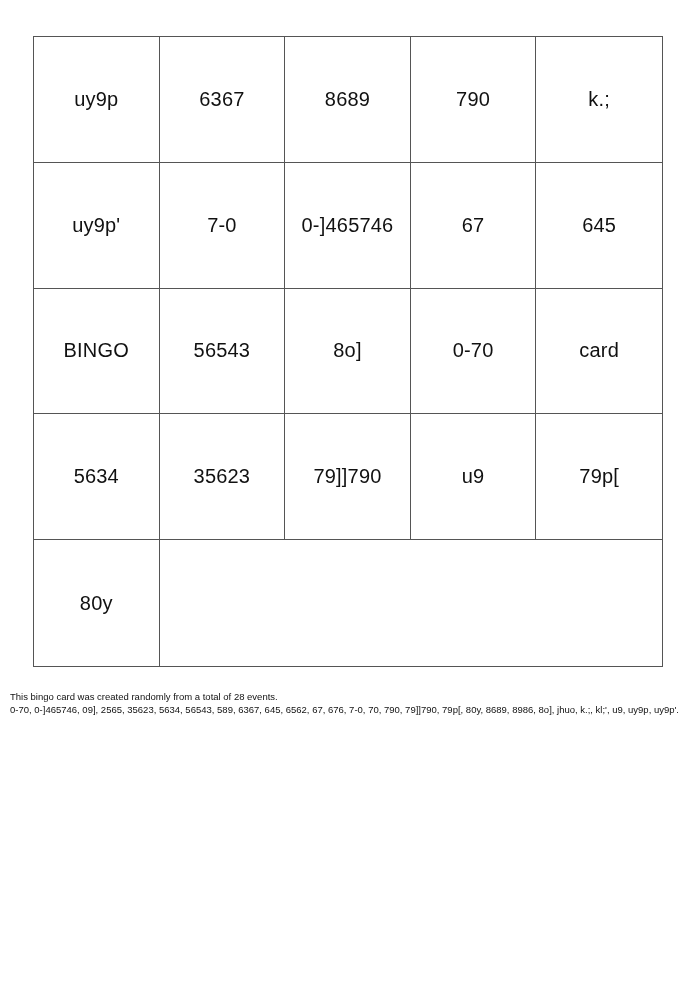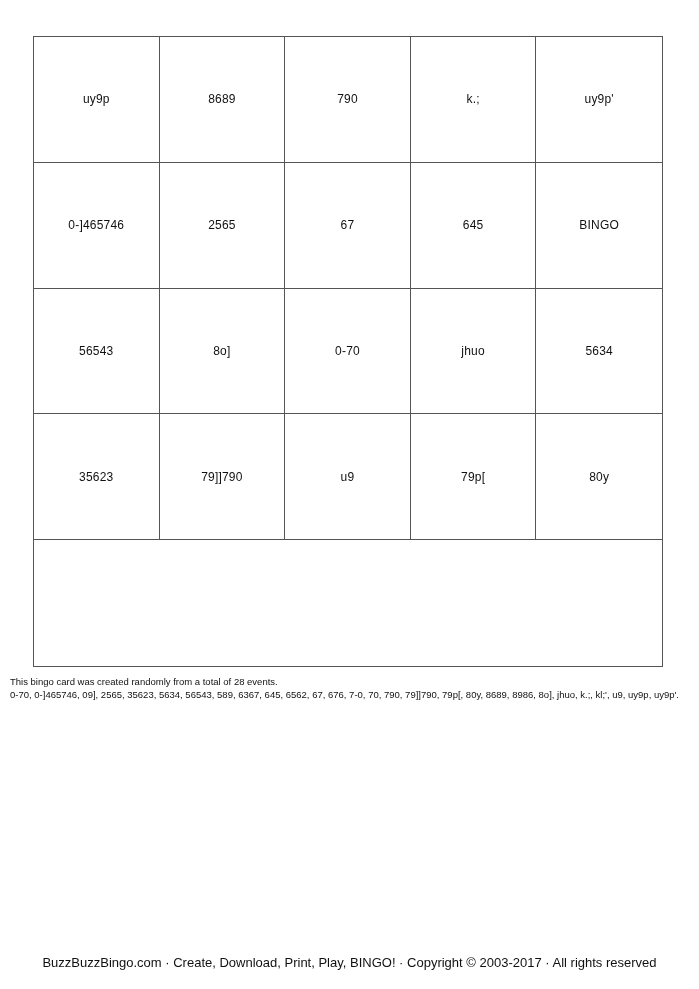--- a/index.html
+++ b/index.html
@@ -27,32 +27,32 @@
     grid-template-rows: repeat(5, 1fr);
     border: 1px solid var(--grid-border, #555555);
     box-sizing: border-box;
   }
   .cell {
     border-right: 1px solid var(--grid-border, #555555);
     border-bottom: 1px solid var(--grid-border, #555555);
     display: flex;
     align-items: center;
     justify-content: center;
-    font-size: 12px;
+    font-size: 20px;
     letter-spacing: 0.2px;
     color: var(--text, #111111);
     overflow: hidden;
     white-space: nowrap;
   }
   .cell:nth-child(5n) { border-right: none; }
   .cell:nth-child(n+21) { border-bottom: none; }
   .footnote {
     position: absolute;
     left: 10px;
-    top: 675px;
+    top: 690px;
     width: 682px;
     font-size: 9.5px;
     line-height: 13px;
     color: var(--text, #111111);
     white-space: nowrap;
   }
   .footer {
     position: absolute;
     left: 0;
     top: 955px;
@@ -62,45 +62,45 @@
     color: var(--text, #111111);
   }
 </style>
 </head>
 <body>
 
 <div class="page">
 
   <div class="bingo-grid">
     <div class="cell">uy9p</div>
+    <div class="cell">6367</div>
     <div class="cell">8689</div>
     <div class="cell">790</div>
     <div class="cell">k.;</div>
 
     <div class="cell">uy9p'</div>
+    <div class="cell">7-0</div>
     <div class="cell">0-]465746</div>
-    <div class="cell">2565</div>
 
     <div class="cell">67</div>
     <div class="cell">645</div>
     <div class="cell">BINGO</div>
     <div class="cell">56543</div>
     <div class="cell">8o]</div>
 
     <div class="cell">0-70</div>
-    <div class="cell">jhuo</div>
+    <div class="cell">card</div>
     <div class="cell">5634</div>
     <div class="cell">35623</div>
     <div class="cell">79]]790</div>
 
     <div class="cell">u9</div>
     <div class="cell">79p[</div>
     <div class="cell">80y</div>
   </div>
 
   <div class="footnote">
     <div>This bingo card was created randomly from a total of 28 events.</div>
     <div>0-70, 0-]465746, 09], 2565, 35623, 5634, 56543, 589, 6367, 645, 6562, 67, 676, 7-0, 70, 790, 79]]790, 79p[, 80y, 8689, 8986, 8o], jhuo, k.;, kl;', u9, uy9p, uy9p'.</div>
   </div>
 
-  <div class="footer">BuzzBuzzBingo.com · Create, Download, Print, Play, BINGO! · Copyright © 2003-2017 · All rights reserved</div>
 
 </div>
 
 </body></html>

